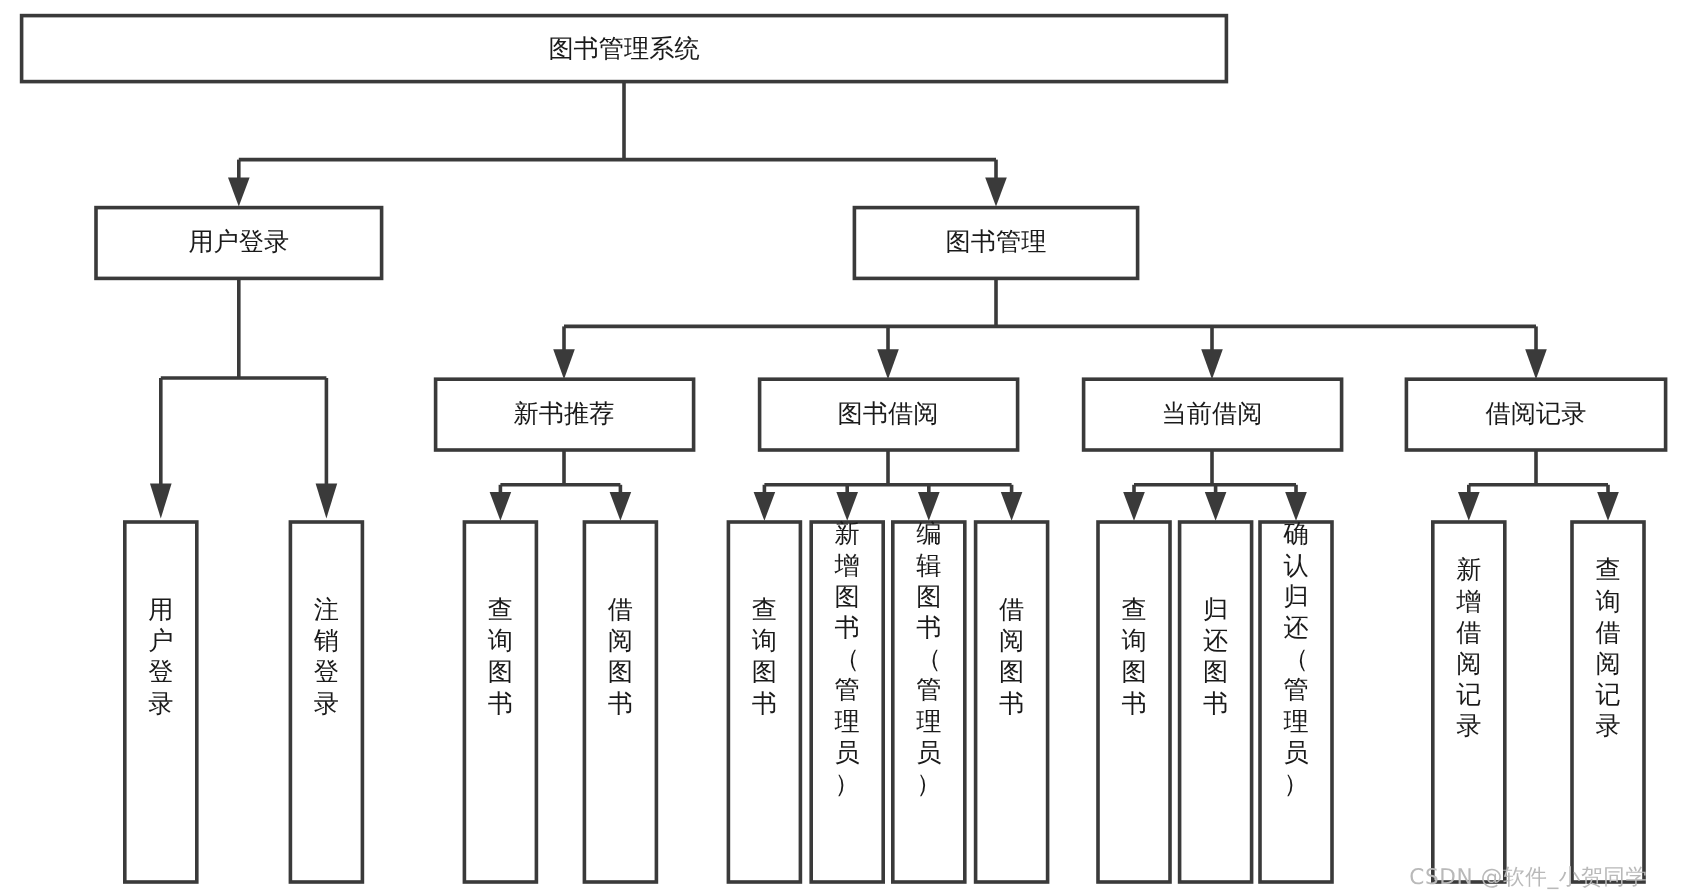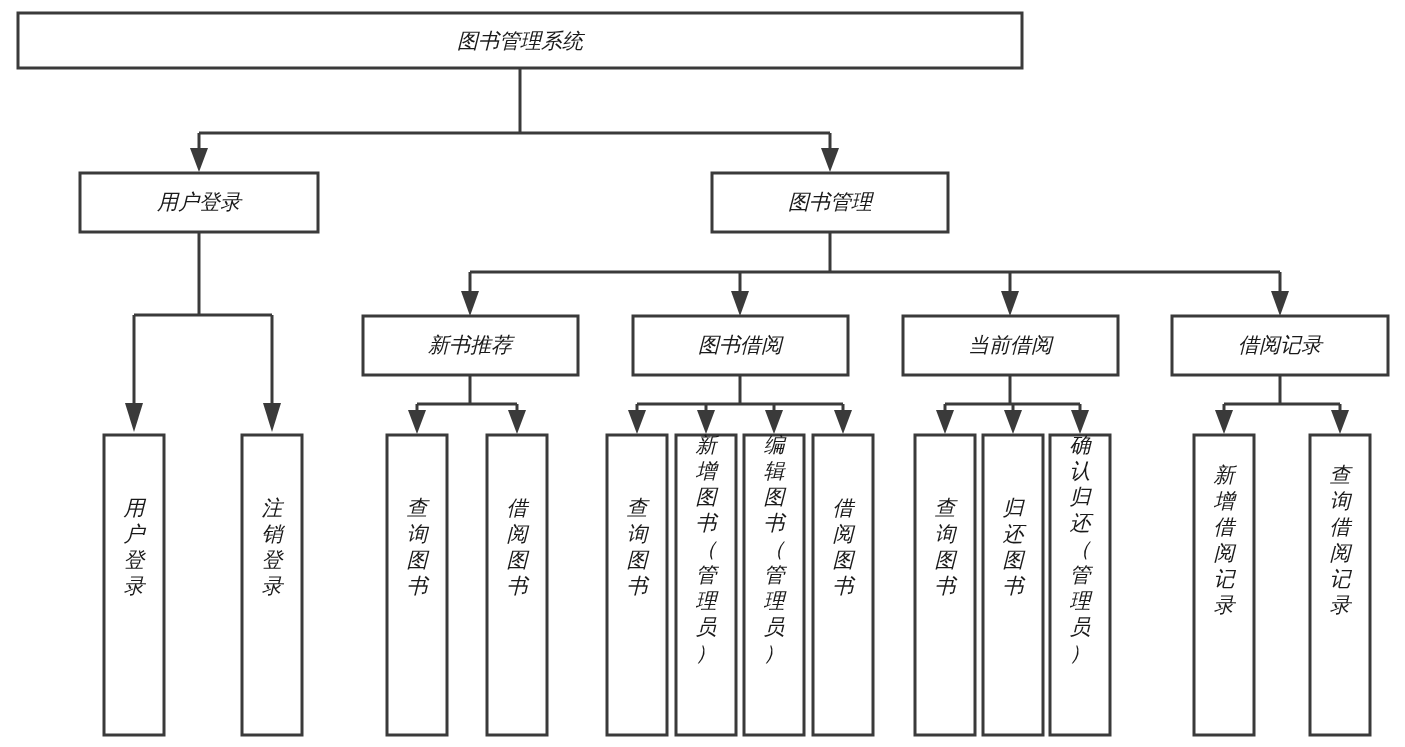--- a/index.html
+++ b/index.html
@@ -11,21 +11,20 @@
   body {
     width: 1405px;
     height: 747px;
     font-family: "DejaVu Sans", "Liberation Sans", sans-serif;
     overflow: hidden;
   }
   #diagram-root {
     position: relative;
     width: 1381px;
     height: 747px;
-    font-style: italic;
   }
   svg.flow {
     display: block;
     width: 1405px;
     height: 747px;
   }
   .node-box {
     fill: #ffffff;
     stroke: #3a3a3a;
     stroke-width: 3;
@@ -220,13 +219,14 @@
       <rect class="node-box" x="1194" y="435" width="60" height="300"></rect>
       <text class="node-label-v" x="1224" y="482"><tspan x="1224" dy="0">新</tspan><tspan x="1224" dy="26">增</tspan><tspan x="1224" dy="26">借</tspan><tspan x="1224" dy="26">阅</tspan><tspan x="1224" dy="26">记</tspan><tspan x="1224" dy="26">录</tspan></text>
     </g>
     <g>
       <rect class="node-box" x="1310" y="435" width="60" height="300"></rect>
       <text class="node-label-v" x="1340" y="482"><tspan x="1340" dy="0">查</tspan><tspan x="1340" dy="26">询</tspan><tspan x="1340" dy="26">借</tspan><tspan x="1340" dy="26">阅</tspan><tspan x="1340" dy="26">记</tspan><tspan x="1340" dy="26">录</tspan></text>
     </g>
 
   </svg>
 
+  <div class="watermark">CSDN @软件_小贺同学</div>
 </div>
 
 </body></html>

